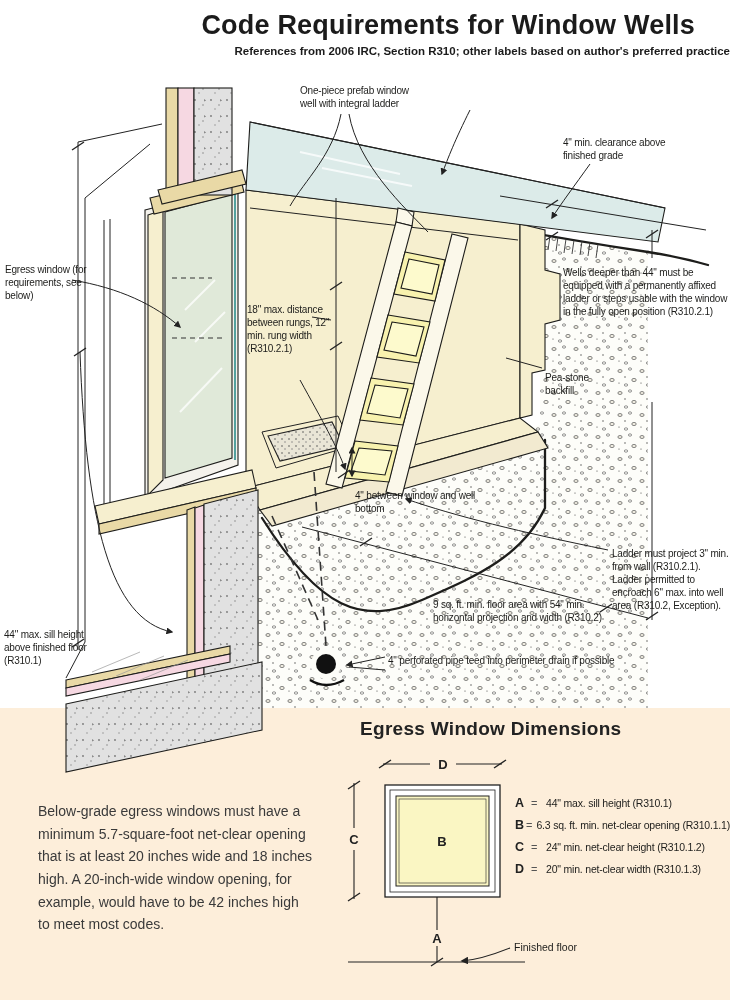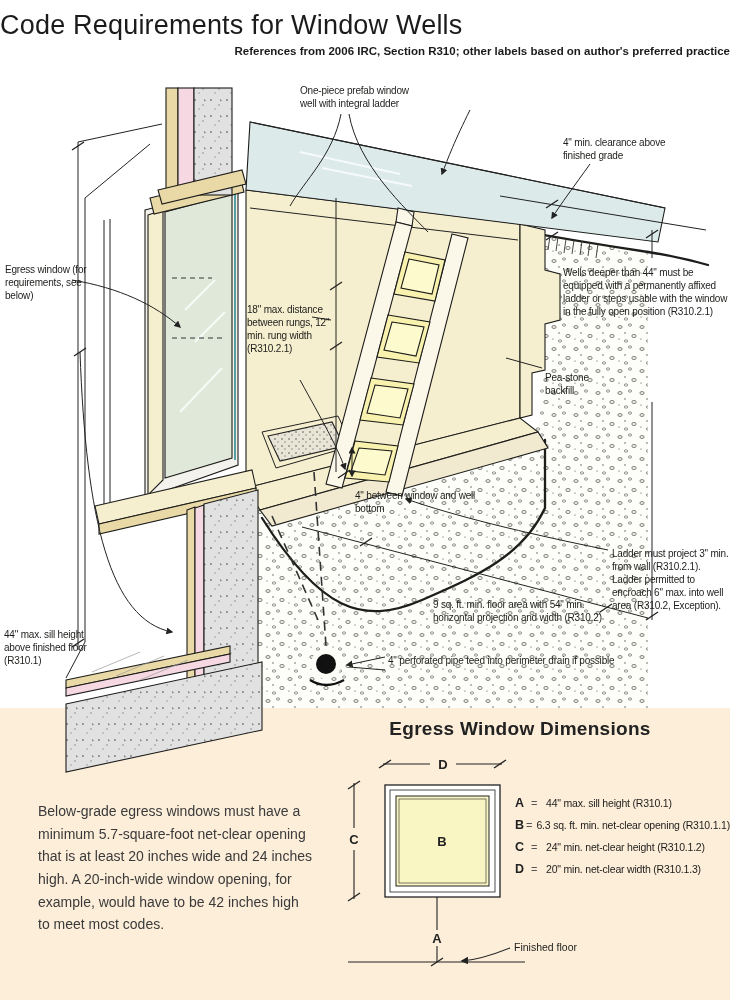--- a/index.html
+++ b/index.html
@@ -1,25 +1,25 @@
 <!DOCTYPE html>
 <html style="--panel-bg: #fdeeda; --well-cream: #f6efcf; --cover-blue: #dcebe9; --glass-green: #e0e9d9; --insulation-pink: #f6d8e2; --rung-yellow: #f8f2ae; --diagram-yellow: #faf6c3; --concrete-gray: #e1e1e1;"><head>
 <meta charset="utf-8">
 <style>
   html,body{margin:0;padding:0;}
   body{width:730px;height:1000px;position:relative;background:#fff;overflow:hidden;
        font-family:"Liberation Sans",sans-serif;color:#1d1d1b;}
-  .hdr-title{position:absolute;left:0;top:10px;width:695px;text-align:left;
-       font-size:27px;font-weight:400;letter-spacing:.2px;color:#1b1b1b;}
+  .hdr-title{position:absolute;left:0;top:10px;width:695px;text-align:right;
+       font-size:27px;font-weight:700;letter-spacing:.2px;color:#1b1b1b;}
   .hdr-sub{position:absolute;left:0;top:45px;width:730px;text-align:right;
        font-size:11.5px;font-weight:700;color:#1b1b1b;}
   .stage{position:absolute;left:0;top:80px;width:730px;height:700px;}
   .lbl{position:absolute;font-size:10px;line-height:1.3;letter-spacing:-0.2px;color:#1d1d1b;}
   .panel{position:absolute;left:0;top:708px;width:730px;height:292px;background:var(--panel-bg,#fdeeda);}
-  .panel-title{position:absolute;left:360px;top:718px;width:320px;text-align:center;
+  .panel-title{position:absolute;left:360px;top:718px;width:320px;text-align:left;
        font-size:19px;font-weight:600;letter-spacing:.3px;color:#222;}
   .para{position:absolute;left:38px;top:800px;width:276px;font-size:14px;line-height:1.62;color:#3a3a3a;}
   .legend{position:absolute;left:515px;top:796px;width:215px;}
   .legend-row{display:flex;align-items:baseline;height:22px;}
   .legend-key{width:16px;font-size:12.5px;font-weight:700;color:#222;}
   .legend-eq{width:15px;font-size:11px;color:#555;}
   .legend-val{font-size:10.5px;letter-spacing:-0.2px;color:#1d1d1b;white-space:nowrap;}
   svg{position:absolute;left:0;top:0;}
   .ln{stroke:#222;stroke-width:1;fill:none;}
   .ln2{stroke:#1d1d1b;stroke-width:2.3;fill:none;stroke-linecap:round;}
@@ -242,21 +242,21 @@
 <div class="lbl" style="left:563px;top:186px;width:166px">Wells deeper than 44" must be equipped with a permanently affixed ladder or steps usable with the window in the fully open position (R310.2.1)</div>
 <div class="lbl" style="left:545px;top:291px;width:70px">Pea-stone backfill</div>
 <div class="lbl" style="left:355px;top:409px;width:125px">4" between window and well bottom</div>
 <div class="lbl" style="left:612px;top:467px;width:118px">Ladder must project 3" min. from wall (R310.2.1). Ladder permitted to encroach 6" max. into well area (R310.2, Exception).</div>
 <div class="lbl" style="left:433px;top:518px;width:192px">9 sq. ft. min. floor area with 54" min. horizontal projection and width (R310.2)</div>
 <div class="lbl" style="left:4px;top:548px;width:108px">44" max. sill height above finished floor (R310.1)</div>
 <div class="lbl" style="left:388px;top:574px;width:280px">4" perforated pipe teed into perimeter drain if possible</div>
 </div>
 
 <div class="panel-title">Egress Window Dimensions</div>
-<div class="para">Below-grade egress windows must have a minimum 5.7-square-foot net-clear opening that is at least 20 inches wide and 24 inches high. A 20-inch-wide window opening, for example, would have to be 42 inches high to meet most codes.</div>
+<div class="para">Below-grade egress windows must have a minimum 5.7-square-foot net-clear opening that is at least 20 inches wide and 18 inches high. A 20-inch-wide window opening, for example, would have to be 42 inches high to meet most codes.</div>
 
 <svg width="290" height="260" viewBox="0 0 290 260" style="left:330px;top:740px">
   <g>
     <rect x="55" y="45" width="115" height="112" fill="#fff" stroke="#222" stroke-width="1.3"></rect>
     <rect x="60" y="50" width="105" height="102" fill="none" stroke="#222" stroke-width="0.8"></rect>
     <rect x="66" y="56" width="93" height="90" fill="var(--diagram-yellow,#faf6c3)" stroke="#222" stroke-width="1"></rect>
     <rect x="69" y="59" width="87" height="84" fill="none" stroke="#222" stroke-width="0.6"></rect>
   </g>
   <g>
     <line class="ffl-line" x1="53" y1="24" x2="100" y2="24"></line>

